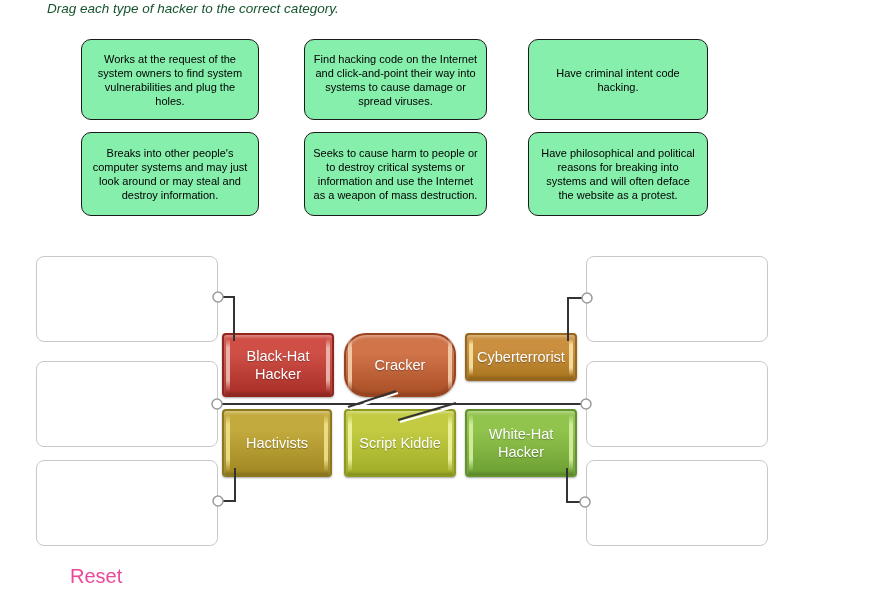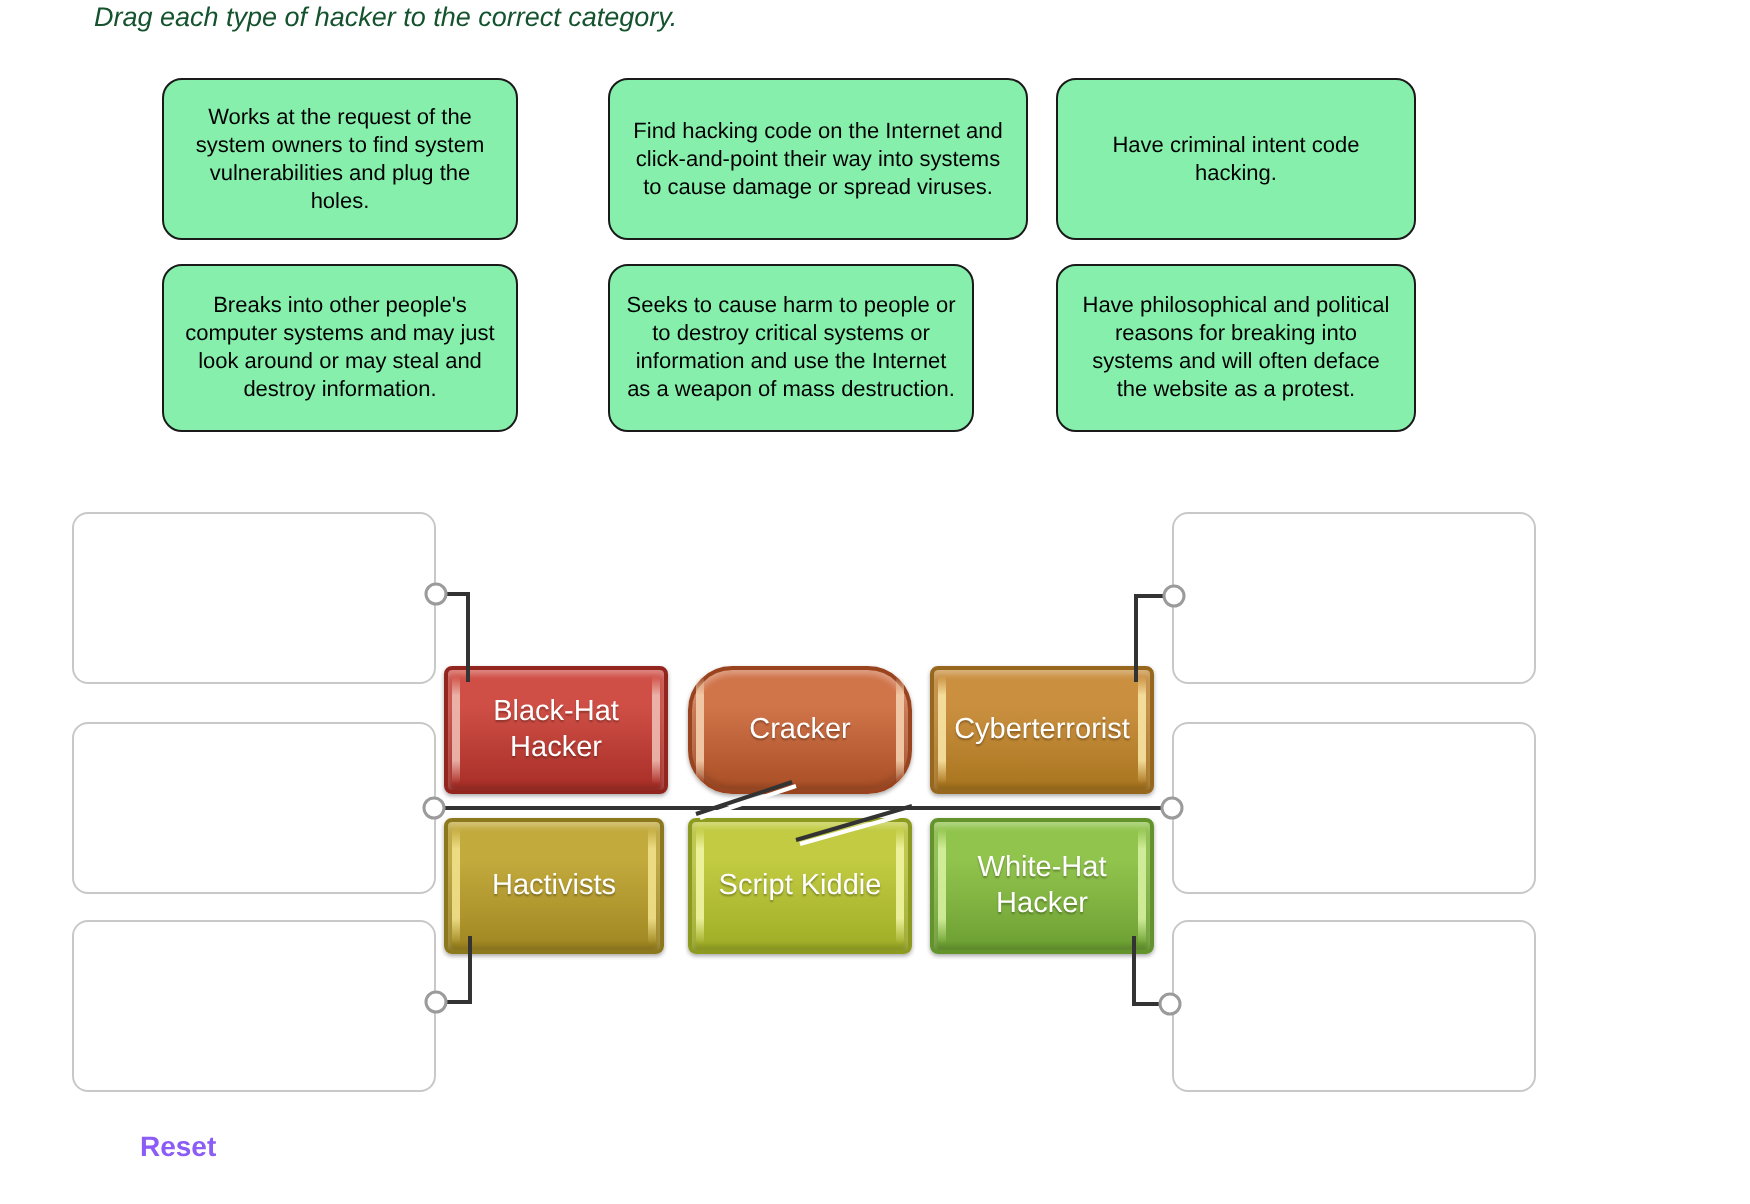--- a/index.html
+++ b/index.html
@@ -11,21 +11,21 @@
   .instruction{
     position:absolute;left:47px;top:1px;font-size:13.5px;font-style:italic;
     color:#14532d;white-space:nowrap;
   }
   .desc-card{
     position:absolute;box-sizing:border-box;border:1.5px solid #1a1a1a;border-radius:10px;
     background:#86efac;display:flex;align-items:center;justify-content:center;
     padding:4px 8px;text-align:center;font-size:11px;line-height:14px;color:#000;
   }
   .card-1{left:81px;top:39px;width:178px;height:81px;}
-  .card-2{left:304px;top:39px;width:210px;height:81px;}
+  .card-2{left:304px;top:39px;width:183px;height:81px;}
   .card-3{left:528px;top:39px;width:180px;height:81px;}
   .card-4{left:81px;top:132px;width:178px;height:84px;}
   .card-5{left:304px;top:132px;width:183px;height:84px;}
   .card-6{left:528px;top:132px;width:180px;height:84px;}
   .zone{
     position:absolute;box-sizing:border-box;width:182px;height:86px;background:#ffffff;
     border:1px solid var(--zone-border);border-radius:8px;
   }
   .z-tl{left:36px;top:256px;}  .z-ml{left:36px;top:361px;}  .z-bl{left:36px;top:460px;}
   .z-tr{left:586px;top:256px;} .z-mr{left:586px;top:361px;} .z-br{left:586px;top:460px;}
@@ -40,30 +40,30 @@
     color:#ffffff;font-size:14.5px;line-height:18px;
     text-shadow:0 1px 1px rgba(0,0,0,.3);padding:0 6px;
   }
   .shine{
     position:absolute;top:3px;bottom:3px;width:4px;border-radius:3px;opacity:.9;
     background:linear-gradient(180deg,rgba(255,255,255,0) 0%,var(--sh) 18%,var(--sh) 78%,rgba(255,255,255,0) 100%);
   }
   .shine-l{left:2px;} .shine-r{right:2px;}
   .tile-1{left:222px;top:333px;width:112px;height:64px;}
   .tile-2{left:344px;top:333px;width:112px;height:64px;border-radius:22px;}
-  .tile-3{left:465px;top:333px;width:112px;height:64px;}
+  .tile-3{left:465px;top:333px;width:112px;height:48px;}
   .tile-4{left:222px;top:409px;width:110px;height:68px;}
   .tile-5{left:344px;top:409px;width:112px;height:68px;}
   .tile-6{left:465px;top:409px;width:112px;height:68px;}
   .connector-layer{position:absolute;left:0;top:0;pointer-events:none;}
   .connector{stroke:var(--connector);stroke-width:2;fill:none;}
   .emboss{stroke:#ffffff;stroke-width:2;fill:none;}
   .anchor{fill:#ffffff;stroke:var(--circle-border);stroke-width:1.5;}
   .reset-btn{
-    position:absolute;left:70px;top:565px;font-size:14px;font-weight:bold;color:#8b5cf6;
+    position:absolute;left:70px;top:565px;font-size:20px;font-weight:normal;color:#ec4899;
     background:none;border:none;padding:0;cursor:pointer;font-family:"Liberation Sans",sans-serif;
   }
 </style>
 </head>
 <body>
 
 <div class="stage" style="--connector: #333333; --circle-border: #9b9b9b; --zone-border: #c8c8c8;">
 
   <div class="instruction">Drag each type of hacker to the correct category.</div>
 

